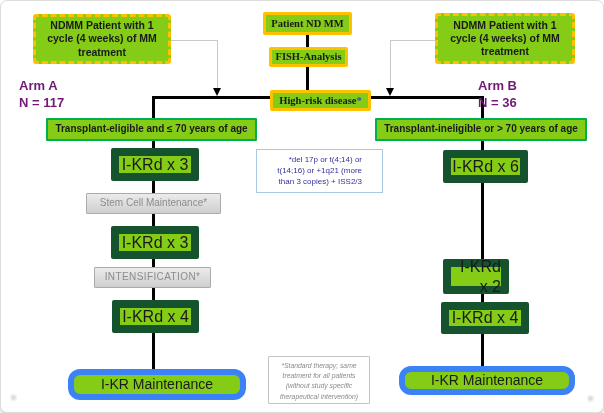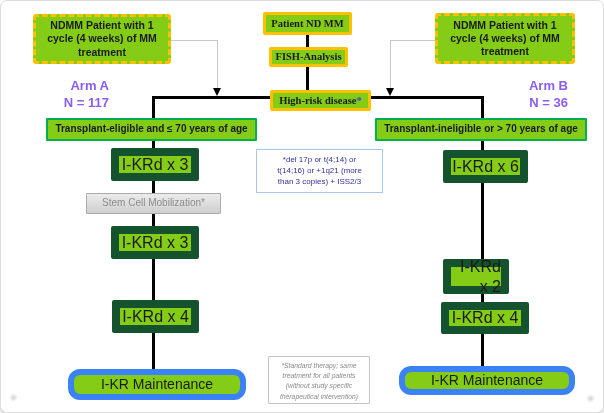--- a/index.html
+++ b/index.html
@@ -16,30 +16,30 @@
   }
   .ybox{border:3px solid #FFC000;border-radius:2px;font-size:10.5px;font-weight:600;font-family:Liberation Serif, serif;}
   .ydash{border:3px dashed #FFC000;border-radius:3px;font-size:10.5px;font-weight:600;padding:2px 6px;}
   .gbox{border:2px solid #00B050;border-radius:1px;font-size:10px;font-weight:600;white-space:nowrap;}
   .rbox{border:8px solid #14532d;border-radius:2px;font-size:16px;font-weight:500;text-align:right;}
   .graybox{
     background:linear-gradient(#EBEBEB,#CFCFCF);border:1px solid #ABABAB;border-radius:1px;
     font-size:10px;color:#8C8C8C;font-weight:500;
   }
   .obox{border:6px solid #3b82f6;border-radius:12px;font-size:14px;font-weight:500;}
-  .armlabel{position:absolute;text-align:right;color:#8b5cf6;font-weight:bold;font-size:13px;line-height:1.3;z-index:3;}
+  .armlabel{position:absolute;text-align:left;color:#701a75;font-weight:bold;font-size:13px;line-height:1.3;z-index:3;}
   .hline,.vline{position:absolute;background:#000;z-index:1;}
   .thin{position:absolute;background:#C9C9C9;z-index:1;}
   .arrowhead{
     position:absolute;width:0;height:0;z-index:2;
     border-left:4px solid transparent;border-right:4px solid transparent;border-top:8px solid #000;
   }
   .note-blue{
     position:absolute;box-sizing:border-box;background:#fff;border:1px solid #A9C7E7;
-    font-size:8px;color:#32329B;text-align:center;padding:4px 20px;line-height:1.4;z-index:3;
+    font-size:8px;color:#32329B;text-align:right;padding:4px 20px;line-height:1.4;z-index:3;
   }
   .note-gray{
     position:absolute;box-sizing:border-box;background:#fff;border:1px solid #C3C3C3;border-radius:1px;
     font-size:6.8px;color:#8a8a8a;font-style:italic;text-align:center;padding:4px 2px;line-height:1.5;z-index:3;
   }
   .wdot{position:absolute;width:9px;height:9px;border-radius:50%;z-index:4;
     background:radial-gradient(circle,#9a9a9a 0%,rgba(200,200,200,0) 70%);opacity:.45;}
 </style>
 </head>
 <body>
@@ -82,24 +82,25 @@
     <div>Arm B</div>
     <div>N = 36</div>
   </div>
 
   <div class="box gbox" style="left:45px;top:117px;width:211px;height:23px;">Transplant-eligible and ≤ 70 years of age</div>
 
   <div class="box gbox" style="left:374px;top:117px;width:212px;height:23px;">Transplant-ineligible or &gt; 70 years of age</div>
 
   <div class="box rbox" style="left:110px;top:147px;width:88px;height:33px;">I-KRd x 3</div>
 
-  <div class="box graybox" style="left:85px;top:192px;width:135px;height:21px;">Stem Cell Mobilization*</div>
+  <div class="box graybox" style="left:85px;top:192px;width:135px;height:21px;">Stem Cell Maintenance*</div>
 
   <div class="box rbox" style="left:110px;top:225px;width:88px;height:33px;">I-KRd x 3</div>
 
+  <div class="box graybox" style="left:93px;top:266px;width:117px;height:21px;letter-spacing:.4px;">INTENSIFICATION*</div>
 
   <div class="box rbox" style="left:111px;top:299px;width:87px;height:33px;">I-KRd x 4</div>
 
   <div class="box obox" style="left:67px;top:368px;width:178px;height:31px;">I-KR Maintenance</div>
 
   <div class="box rbox" style="left:442px;top:149px;width:85px;height:33px;">I-KRd x 6</div>
 
   <div class="box rbox" style="left:442px;top:258px;width:66px;height:35px;">I-KRd x 2</div>
 
   <div class="box rbox" style="left:440px;top:301px;width:88px;height:32px;">I-KRd x 4</div>

